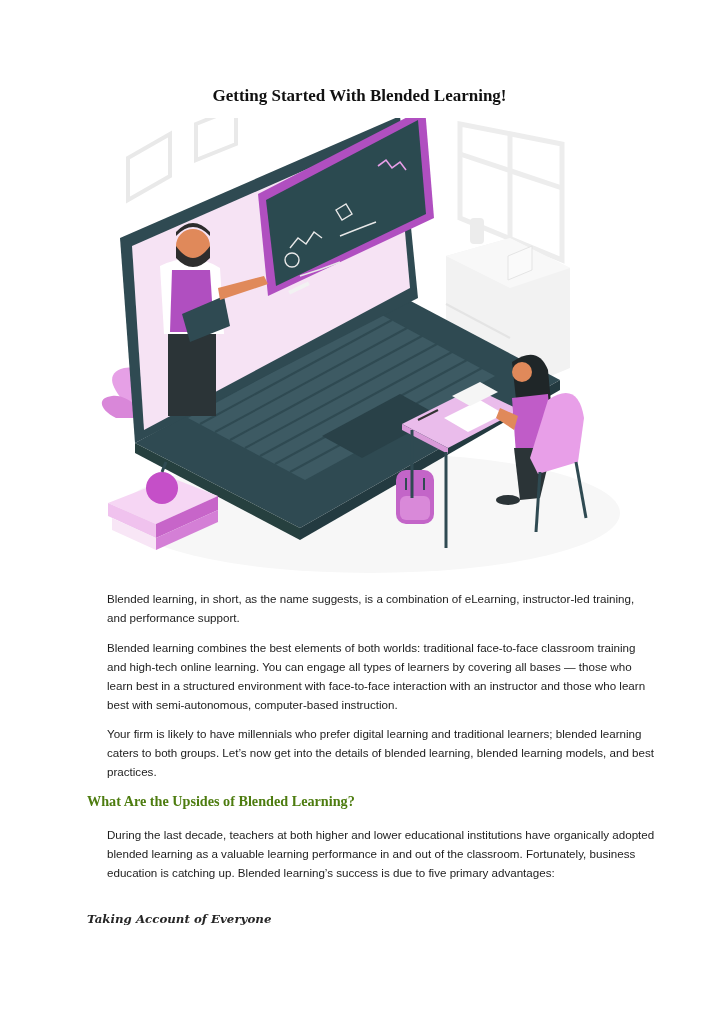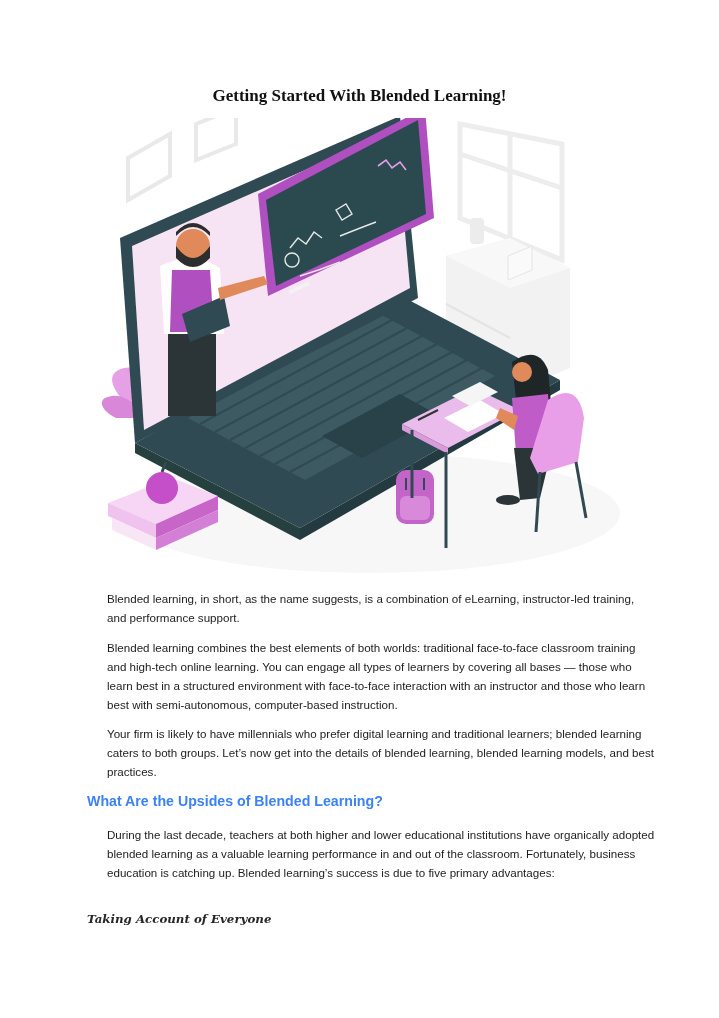--- a/index.html
+++ b/index.html
@@ -13,21 +13,21 @@
   .illustration { position: absolute; left: 100px; top: 118px; width: 530px; height: 460px; }
   .body-text {
     position: absolute; left: 87px; width: 548px;
     font-family: "Liberation Sans", "DejaVu Sans", sans-serif; font-size: 11.6px; line-height: 19px; color: #1c1c1c; margin-left: 20px;
   }
   .p1 { top: 589px; }
   .p2 { top: 638px; }
   .p3 { top: 724px; }
   .h2 {
     position: absolute; left: 87px; top: 793px;
-    font-family: Liberation Sans, sans-serif; font-weight: bold; font-size: 14.2px; color: #3b82f6;
+    font-family: Liberation Serif, serif; font-weight: bold; font-size: 14.2px; color: #4d7c0f;
   }
   .p4 { top: 825px; }
   .h3 {
     position: absolute; left: 87px; top: 912px;
     font-family: "DejaVu Serif", "Liberation Serif", serif; font-weight: bold; font-size: 11.8px; color: #262626; font-style: italic;
   }
 </style>
 </head>
 <body>
 

